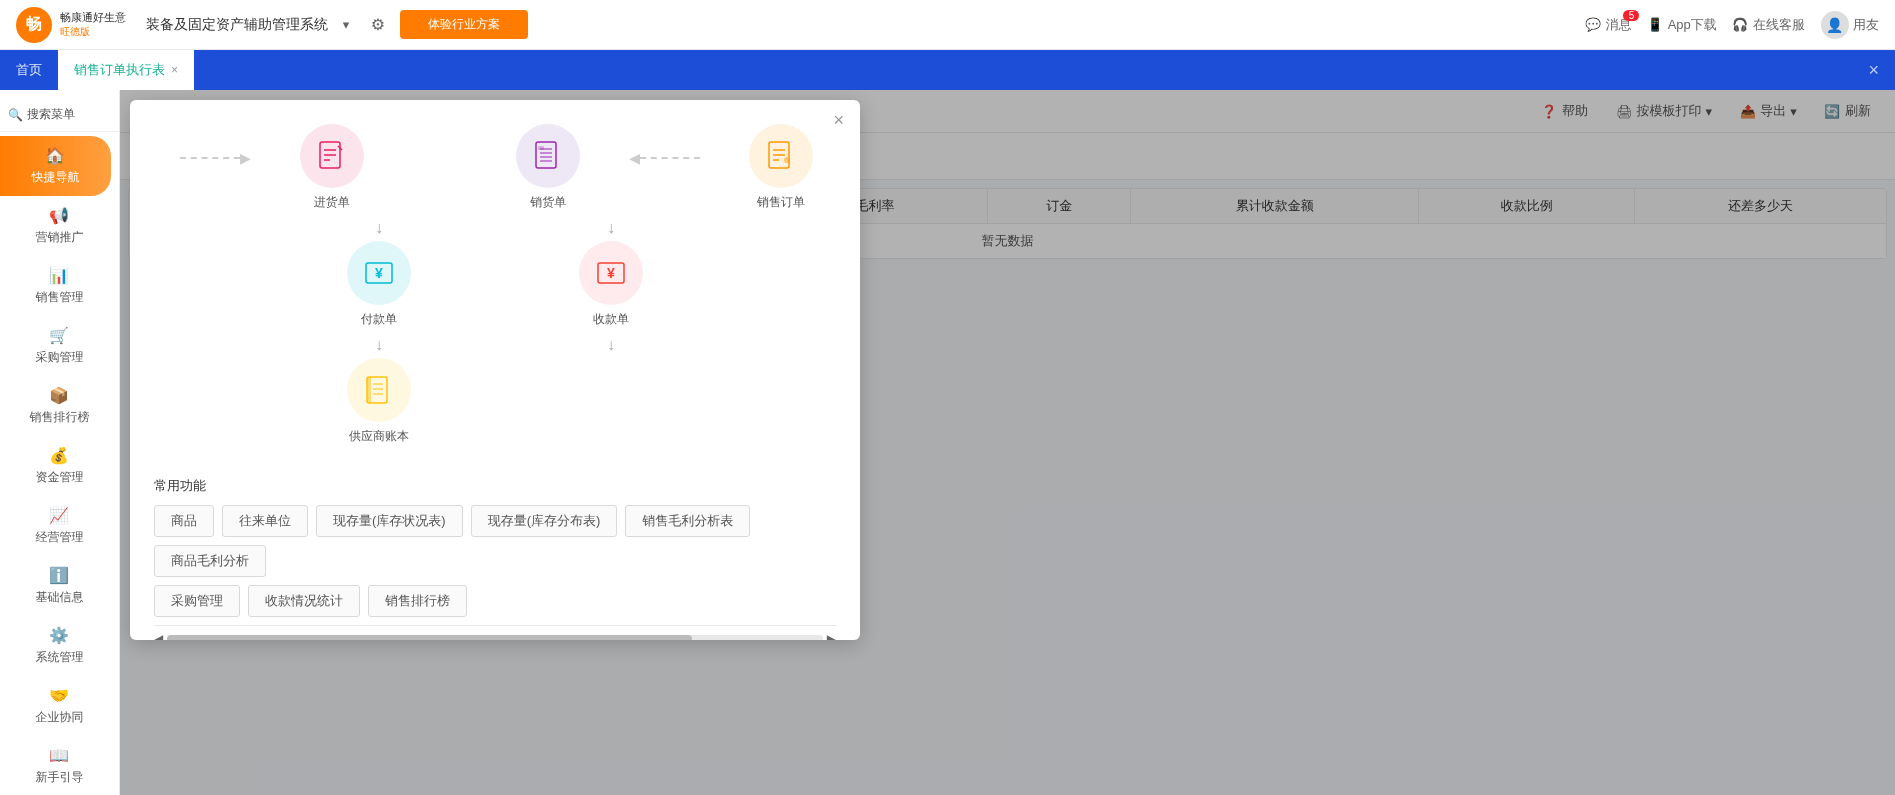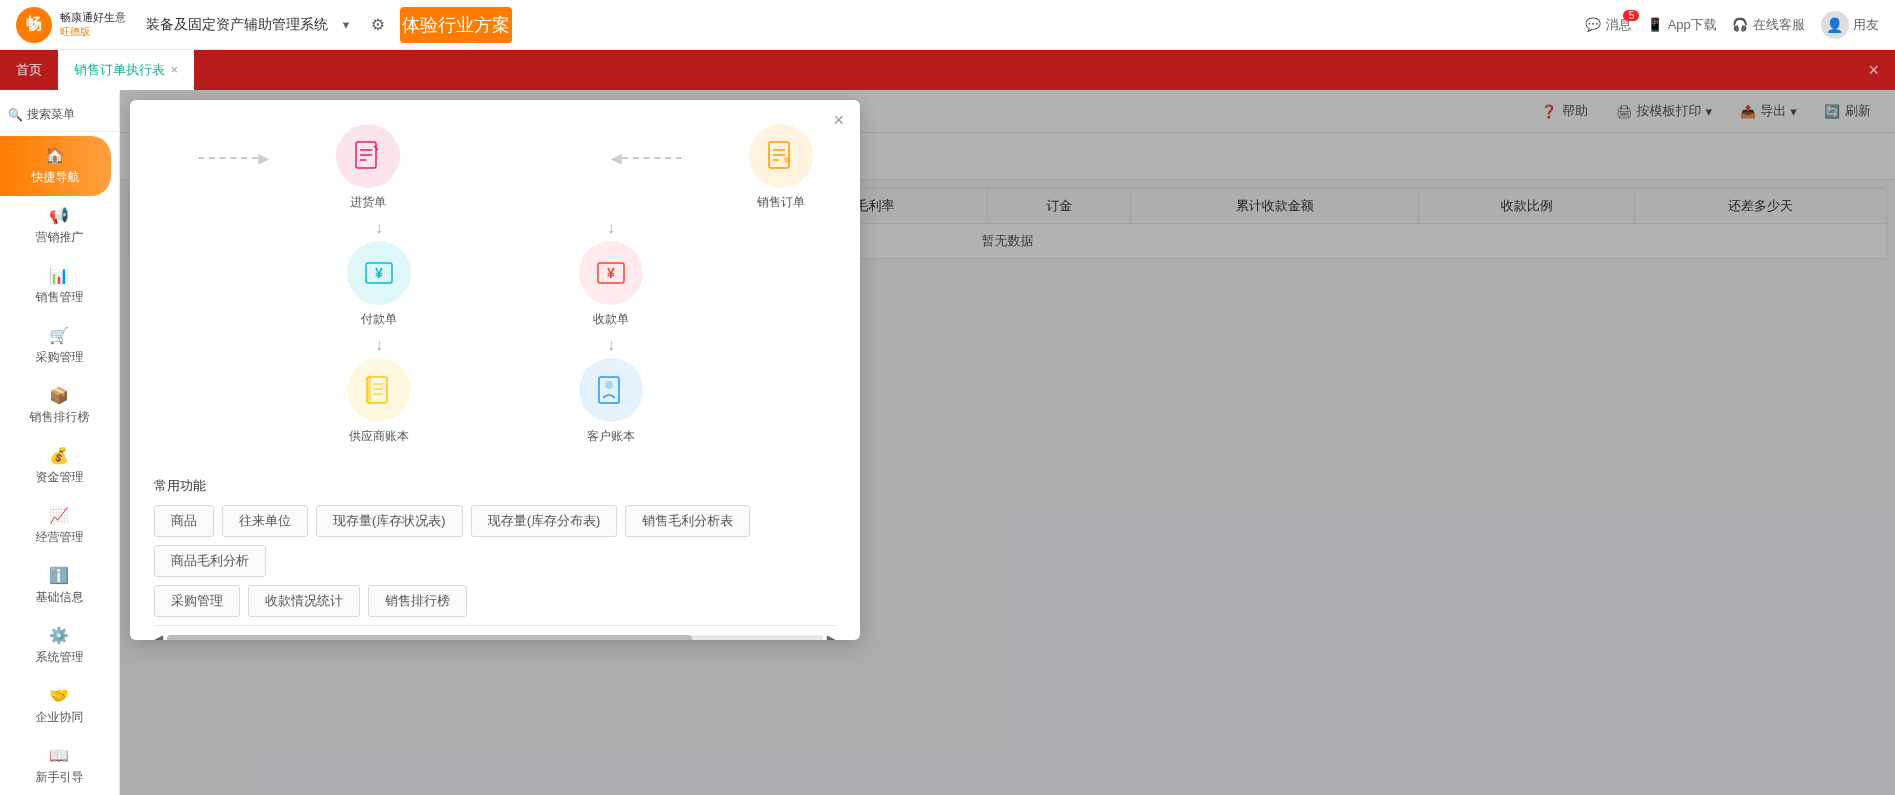--- a/index.html
+++ b/index.html
@@ -45,21 +45,21 @@
       display: flex; align-items: center; justify-content: center;
     }
     .gear-btn {
       width: 28px; height: 28px; border-radius: 50%; border: none;
       background: transparent; cursor: pointer; color: #666;
       display: flex; align-items: center; justify-content: center;
       font-size: 16px;
     }
     .try-btn {
       background: #ff7c00; color: #fff; border: none;
-      padding: 6px 2px; border-radius: 4px; font-size: 18px; cursor: pointer;
+      padding: 6px 28px; border-radius: 4px; font-size: 12px; cursor: pointer;
     }
     .header-right {
       display: flex; align-items: center; gap: 16px; margin-left: auto;
     }
     .header-icon-item {
       display: flex; align-items: center; gap: 4px; cursor: pointer; color: #666; font-size: 13px;
       position: relative;
     }
     .badge {
       position: absolute; top: -6px; right: -8px;
@@ -68,21 +68,21 @@
     }
     .avatar {
       width: 28px; height: 28px; border-radius: 50%;
       background: #ddd; display: flex; align-items: center; justify-content: center;
       font-size: 14px; color: #666;
     }
 
     
     .tab-bar {
       height: 40px;
-      background: #b91c1c;
+      background: #1d4ed8;
       display: flex;
       align-items: center;
       padding: 0 0 0 0;
     }
     .tab-item {
       height: 40px;
       display: flex; align-items: center;
       padding: 0 16px;
       cursor: pointer;
       font-size: 13px;
@@ -489,20 +489,33 @@
                   <line x1="8" y1="15" x2="20" y2="15" stroke="#e91e63" stroke-width="1.5"></line>
                   <line x1="8" y1="20" x2="14" y2="20" stroke="#e91e63" stroke-width="1.5"></line>
                   <path d="M22 6 L26 10" stroke="#e91e63" stroke-width="1.5"></path>
                 </svg>
               </div>
               <span class="flow-label">进货单</span>
             </div>
 
             <div style="flex:1;"></div>
 
+            <div class="flow-node">
+              <div class="flow-circle circle-purple">
+                <svg width="32" height="32" viewBox="0 0 32 32" fill="none" xmlns="http://www.w3.org/2000/svg">
+                  <rect x="4" y="2" width="20" height="26" rx="2" fill="#ede7f6" stroke="#9c27b0" stroke-width="1.5"></rect>
+                  <line x1="8" y1="9" x2="20" y2="9" stroke="#9c27b0" stroke-width="1"></line>
+                  <line x1="8" y1="13" x2="20" y2="13" stroke="#9c27b0" stroke-width="1"></line>
+                  <line x1="8" y1="17" x2="20" y2="17" stroke="#9c27b0" stroke-width="1"></line>
+                  <line x1="8" y1="21" x2="20" y2="21" stroke="#9c27b0" stroke-width="1"></line>
+                  <rect x="6" y="6" width="6" height="4" rx="1" fill="#9c27b0" opacity="0.3"></rect>
+                </svg>
+              </div>
+              <span class="flow-label">销货单</span>
+            </div>
 
             <div class="flow-arrow-h">
               <span style="color:#ccc; font-size:14px;">◀</span>
               <div style="width:60px; border-top: 2px dashed #ccc;"></div>
             </div>
 
             <div class="flow-node">
               <div class="flow-circle circle-orange">
                 <svg width="32" height="32" viewBox="0 0 32 32" fill="none" xmlns="http://www.w3.org/2000/svg">
                   <rect x="4" y="2" width="20" height="26" rx="2" fill="#fff3e0" stroke="#ff9800" stroke-width="1.5"></rect>
@@ -577,30 +590,20 @@
                   <rect x="4" y="3" width="4" height="26" rx="1" fill="#ffc107" opacity="0.5"></rect>
                   <line x1="10" y1="10" x2="20" y2="10" stroke="#ffc107" stroke-width="1"></line>
                   <line x1="10" y1="15" x2="20" y2="15" stroke="#ffc107" stroke-width="1"></line>
                   <line x1="10" y1="20" x2="20" y2="20" stroke="#ffc107" stroke-width="1"></line>
                 </svg>
               </div>
               <span class="flow-label">供应商账本</span>
             </div>
             <div style="flex:1;"></div>
 
-            <div class="flow-node">
-              <div class="flow-circle circle-blue">
-                <svg width="32" height="32" viewBox="0 0 32 32" fill="none" xmlns="http://www.w3.org/2000/svg">
-                  <rect x="4" y="3" width="20" height="26" rx="2" fill="#e3f2fd" stroke="#2196f3" stroke-width="1.5"></rect>
-                  <circle cx="14" cy="11" r="4" fill="#2196f3" opacity="0.3"></circle>
-                  <path d="M8 24 Q14 18 20 24" stroke="#2196f3" stroke-width="1.5" fill="none"></path>
-                </svg>
-              </div>
-              <span class="flow-label">客户账本</span>
-            </div>
             <div style="width:60px;"></div>
             <div style="width:110px;"></div>
           </div>
         </div>
 
         <div class="common-functions">
           <div class="common-title">常用功能</div>
           <div class="func-row">
             <button class="func-btn">商品</button>
             <button class="func-btn">往来单位</button>

